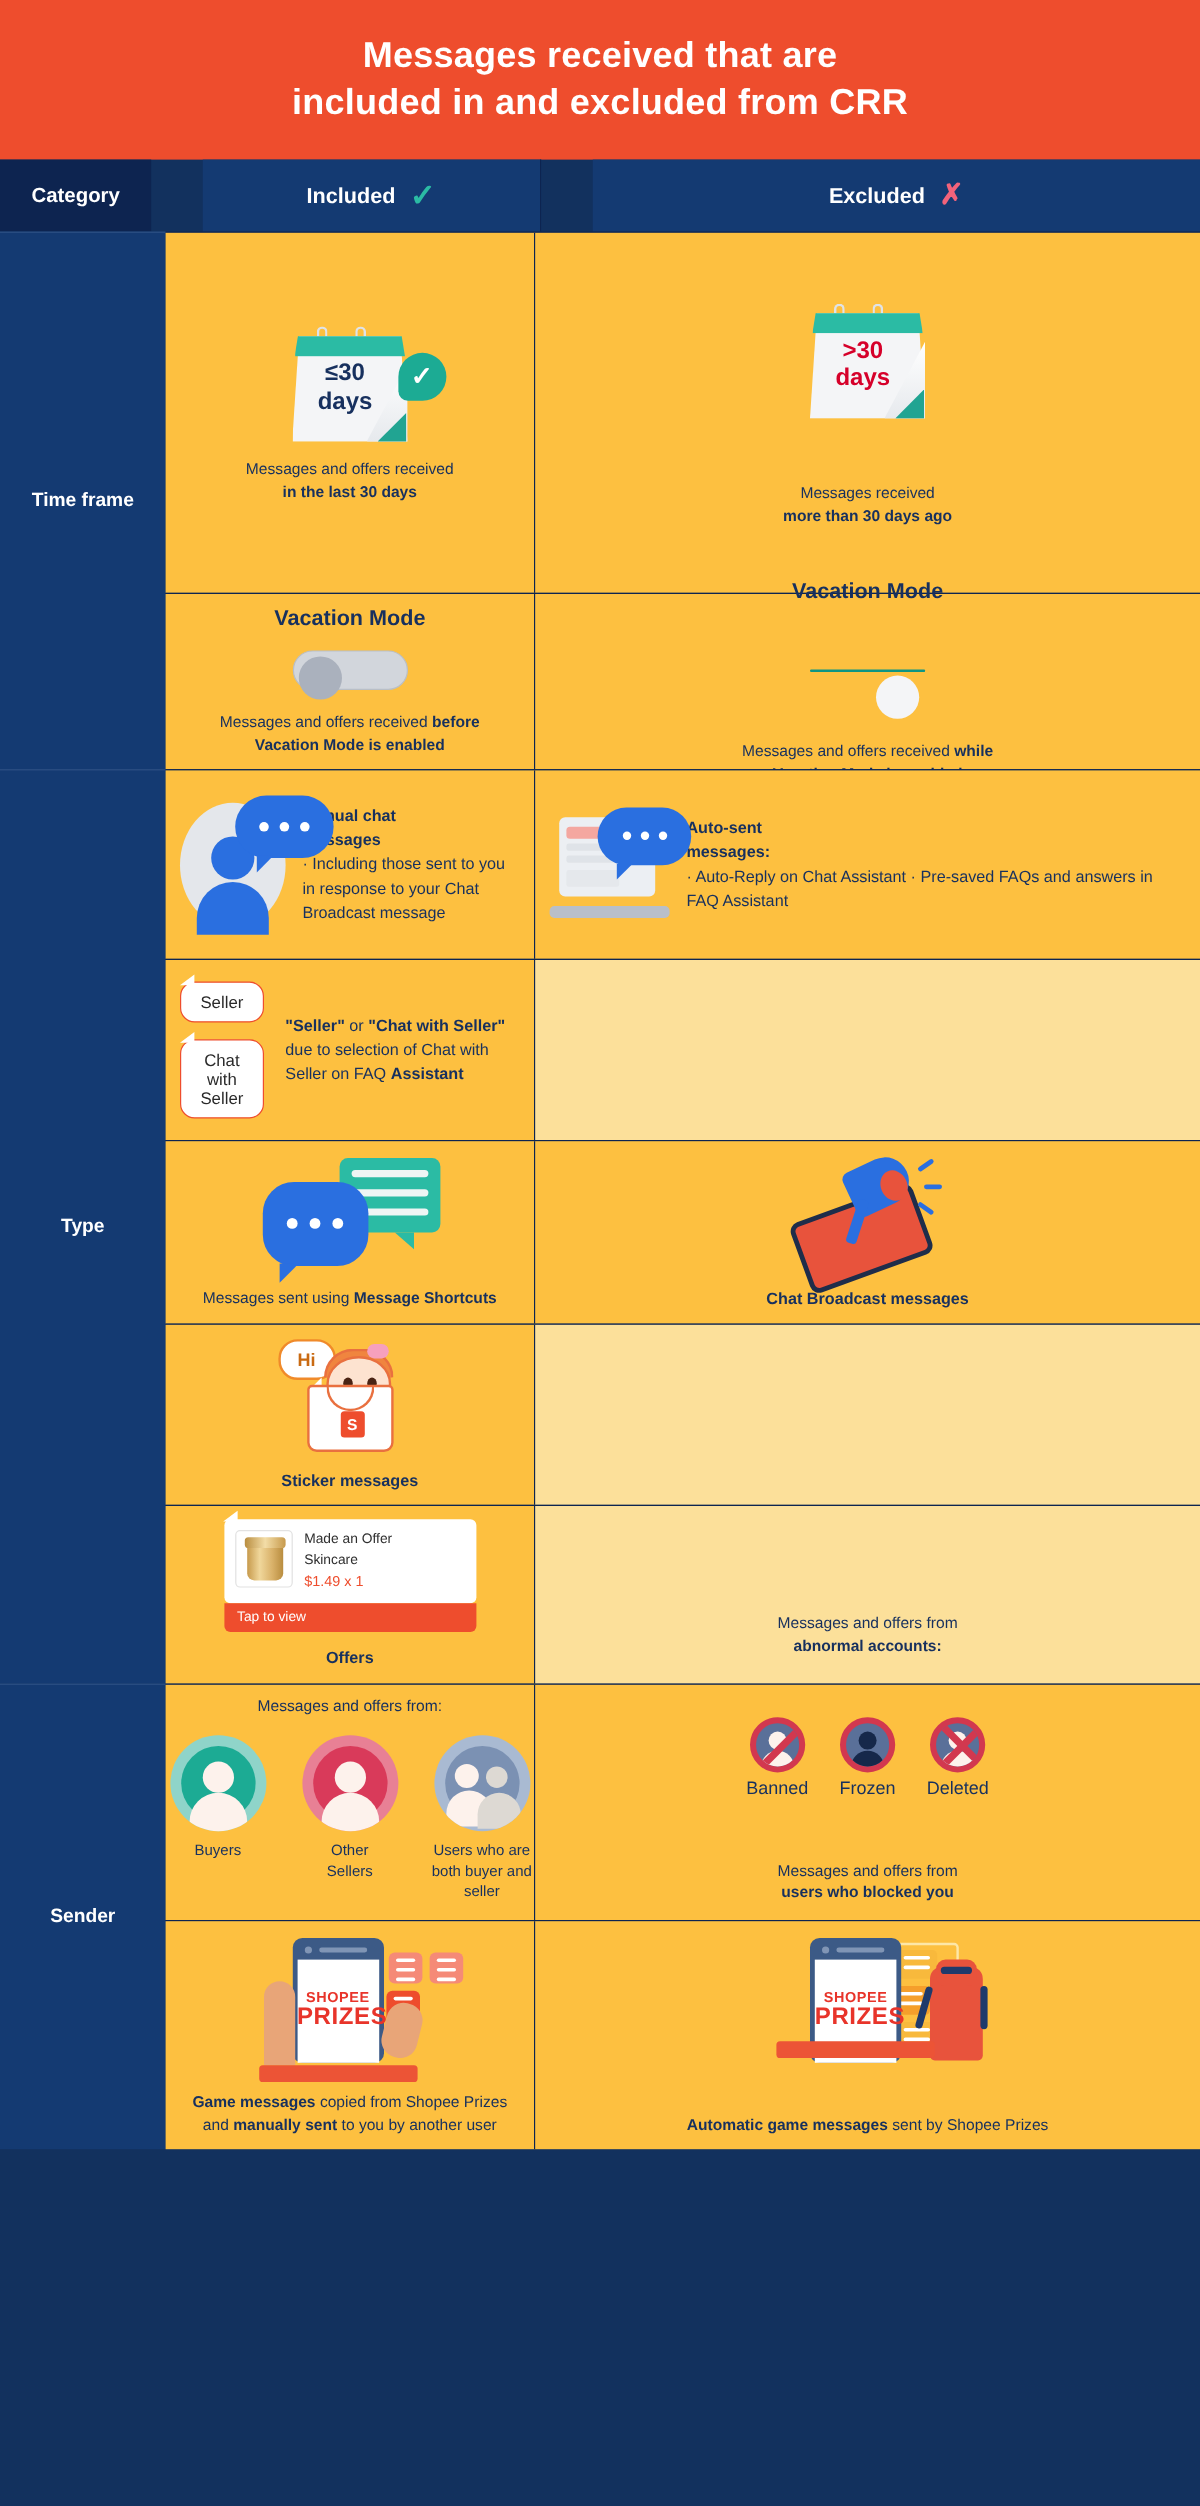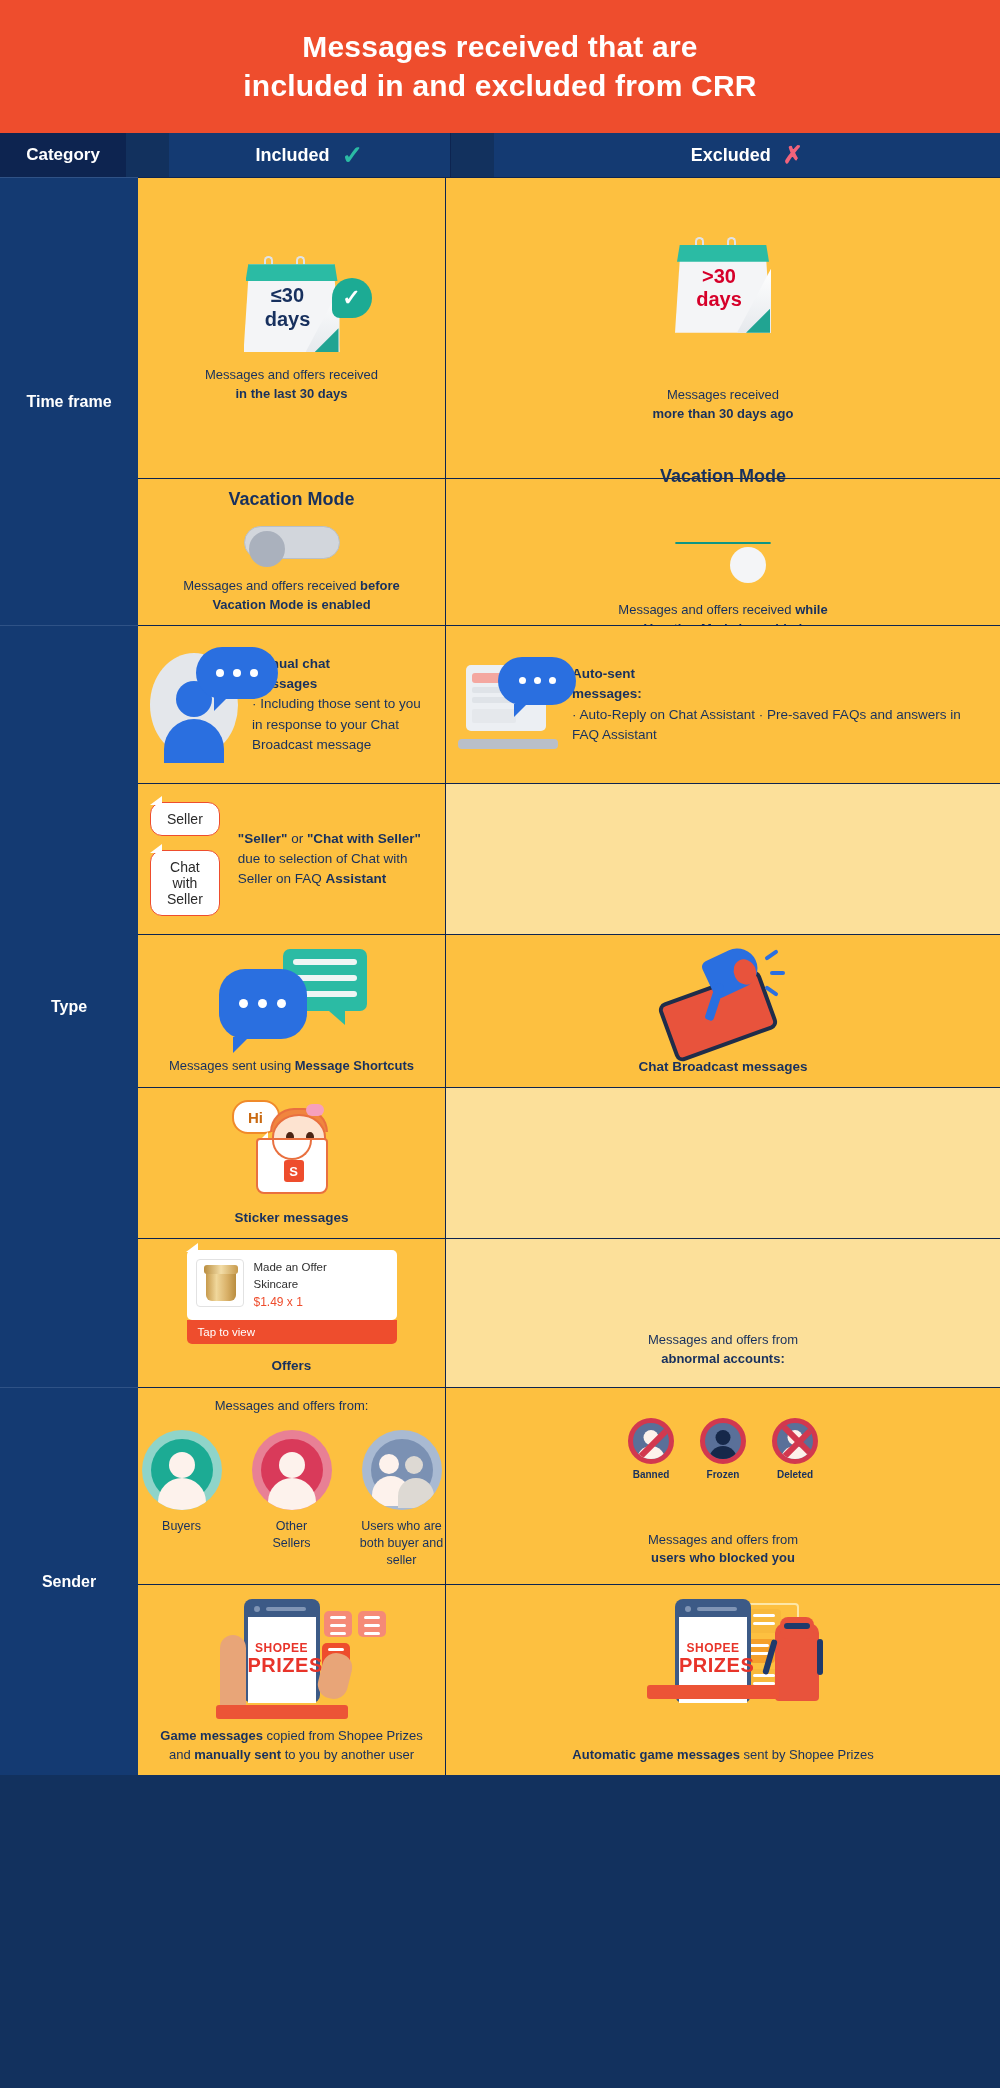--- a/index.html
+++ b/index.html
@@ -20,21 +20,21 @@
     display: flex; align-items: center; justify-content: center;
     text-align: center;
   }
   .title-bar h1 {
     color: #ffffff;
     font-size: 30px;
     font-weight: bold;
     line-height: 1.28;
     letter-spacing: .2px;
   }
-  .hdr-row { display: flex; height: 44px; gap: 43px; }
+  .hdr-row { display: flex; height: 60px; gap: 43px; }
   .hdr-cat {
     width: 138px; background: #0d2450;
     display: flex; align-items: center; justify-content: center;
     color: #fff; font-weight: bold; font-size: 17px;
   }
   .hdr-inc, .hdr-exc {
     background: #143a72;
     display: flex; align-items: center; justify-content: center; gap: 12px;
     color: #fff; font-weight: bold; font-size: 18px;
   }
@@ -240,21 +240,21 @@
   .ppl .lbl b { font-weight: normal; }
 
   .abn { display: flex; gap: 26px; justify-content: center; margin: 10px 0 6px; }
   .abn .one { display: flex; flex-direction: column; align-items: center; }
   .abn .circ { width: 46px; height: 46px; border-radius: 50%; background: #5a7099; border: 5px solid #d2384f; position: relative; overflow: hidden; }
   .abn .circ .h { position: absolute; left: 50%; top: 7px; transform: translateX(-50%); width: 15px; height: 15px; border-radius: 50%; background: #fdf2ec; }
   .abn .circ .s { position: absolute; left: 50%; top: 23px; transform: translateX(-50%); width: 28px; height: 20px; border-radius: 14px 14px 0 0; background: #fdf2ec; }
   .abn .circ.frozen .h, .abn .circ.frozen .s { background: #16284a; }
   .abn .slash { position: absolute; left: -4px; top: 16px; width: 52px; height: 6px; background: #d2384f; transform: rotate(-45deg); }
   .abn .slash2 { position: absolute; left: -4px; top: 16px; width: 52px; height: 6px; background: #d2384f; transform: rotate(45deg); }
-  .abn .nm { font-size: 10px; font-weight: bold; margin-top: 5px; color: #17305e; }
+  .abn .nm { font-size: 15px; font-weight: normal; margin-top: 5px; color: #17305e; }
   .lock { width: 46px; height: 46px; border-radius: 50%; background: #16284a; border: 5px solid #d2384f;
     display:flex; align-items:center; justify-content:center; margin: 10px auto 0; }
   .lock .body2 { width: 17px; height: 14px; background: #f7a81b; border-radius: 3px; position: relative; }
   .lock .body2::before { content:""; position:absolute; left: 3px; top: -8px; width: 11px; height: 10px;
     border: 3px solid #f7a81b; border-bottom: none; border-radius: 6px 6px 0 0; }
 
   
   .prize { width: 200px; height: 125px; position: relative; margin-bottom: 8px; }
   .prize .phone { position: absolute; left: 52px; top: 4px; width: 76px; height: 104px; background: #3c5a86; border-radius: 8px; }
   .prize .scr { position: absolute; left: 56px; top: 22px; width: 68px; height: 86px; background: #fff; }

